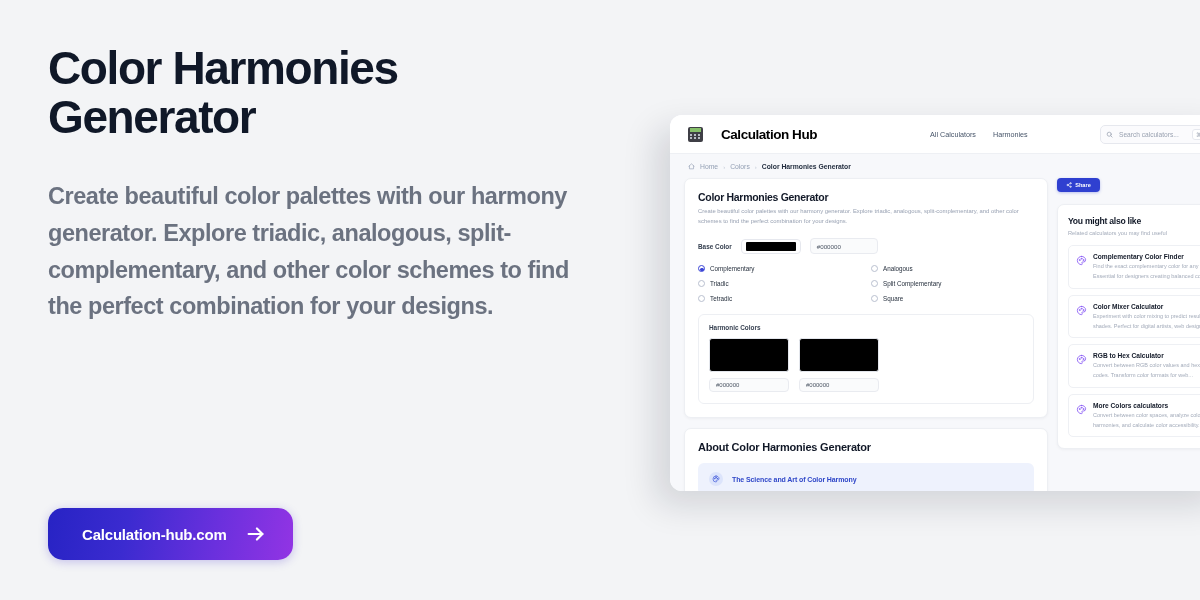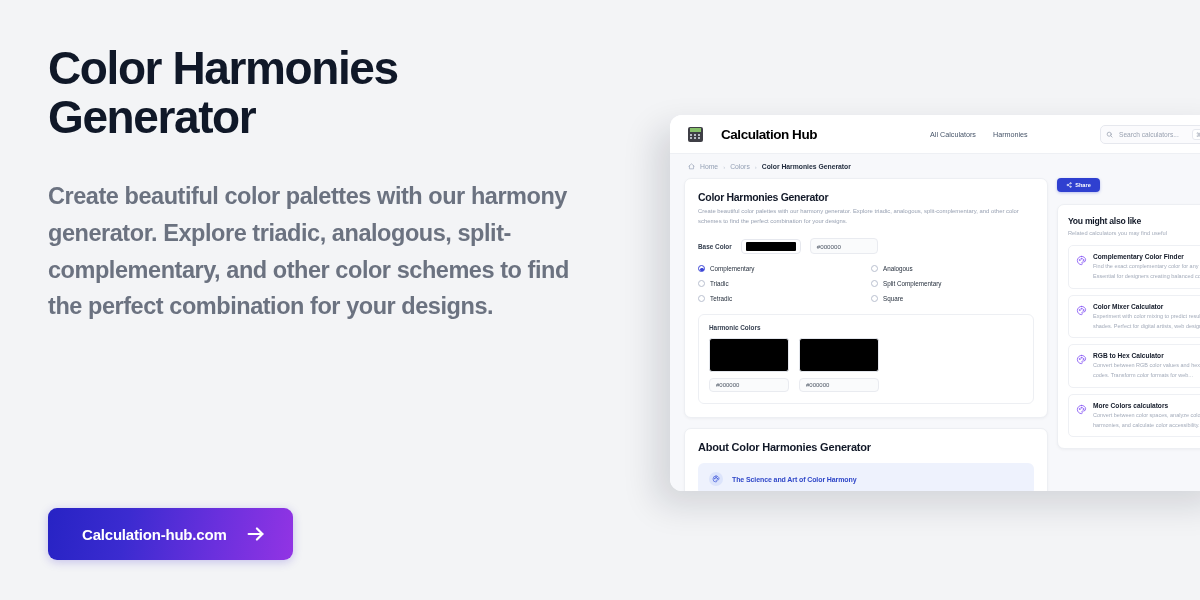--- a/index.html
+++ b/index.html
@@ -45,21 +45,21 @@
   }
 
   .cta {
     position: absolute;
     left: 0;
     top: 464px;
     display: inline-flex;
     align-items: center;
     gap: 18px;
     padding: 15px 26px 15px 34px;
-    border-radius: 9px;
+    border-radius: 15px;
     background: linear-gradient(100deg, #2723c4 0%, #3b2bd0 32%, #6a30dd 68%, #9234e4 100%);
     color: #ffffff;
     font-size: 15px;
     font-weight: 700;
     letter-spacing: -0.2px;
     cursor: pointer;
     border: none;
     box-shadow: 0 2px 10px rgba(60, 40, 200, 0.25);
   }
   .cta-arrow { display: block; width: 22px; height: 22px; }

